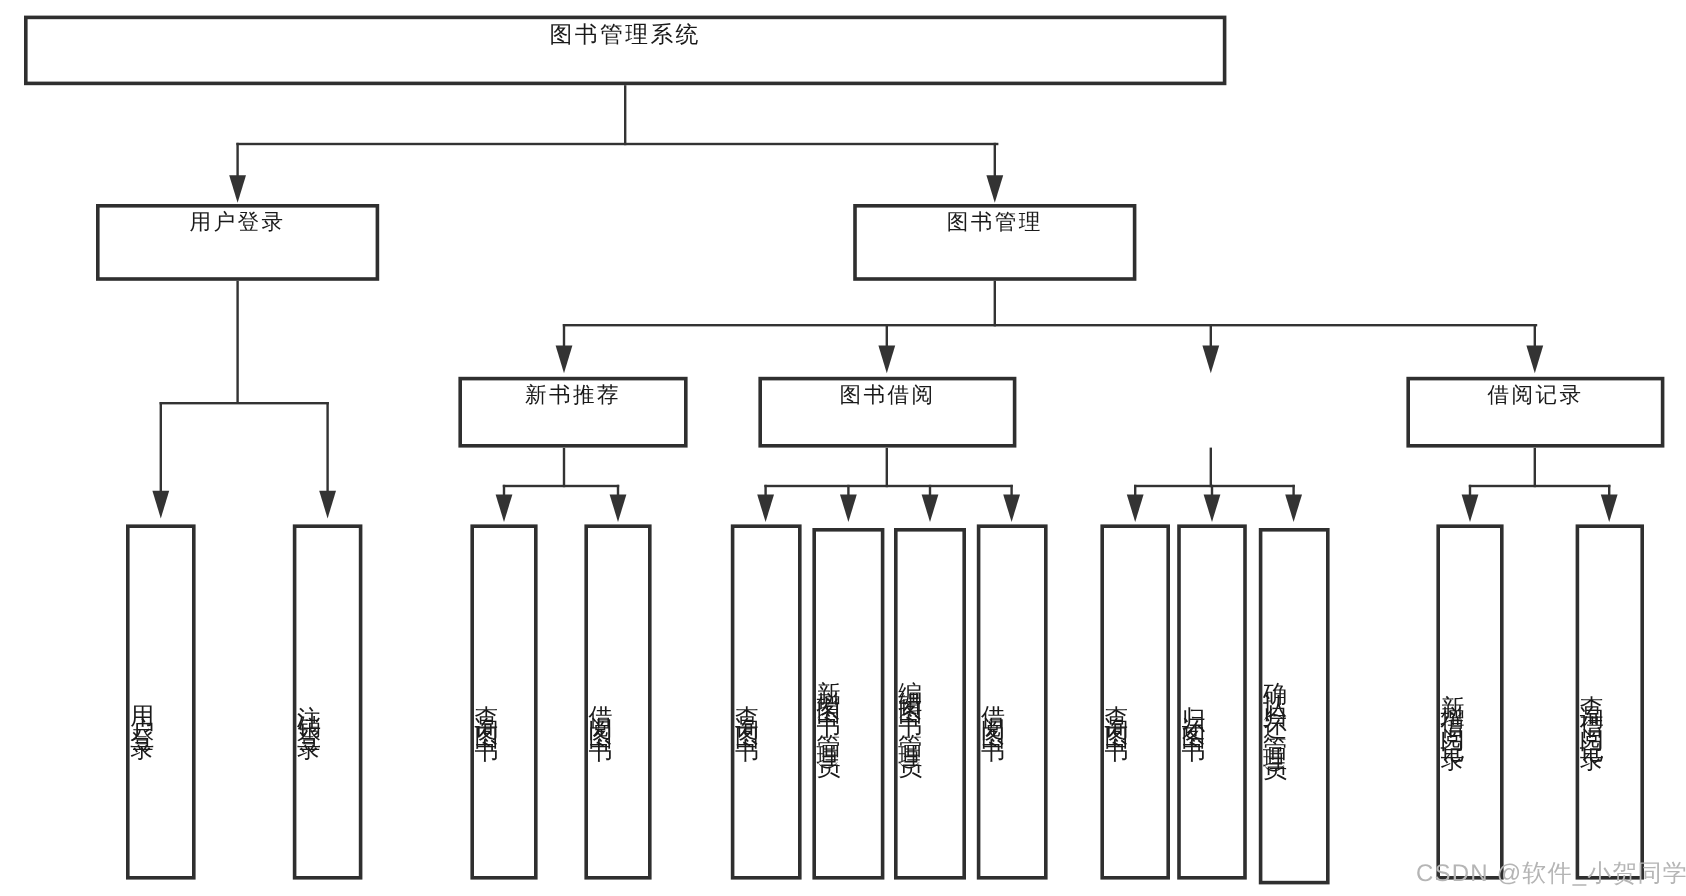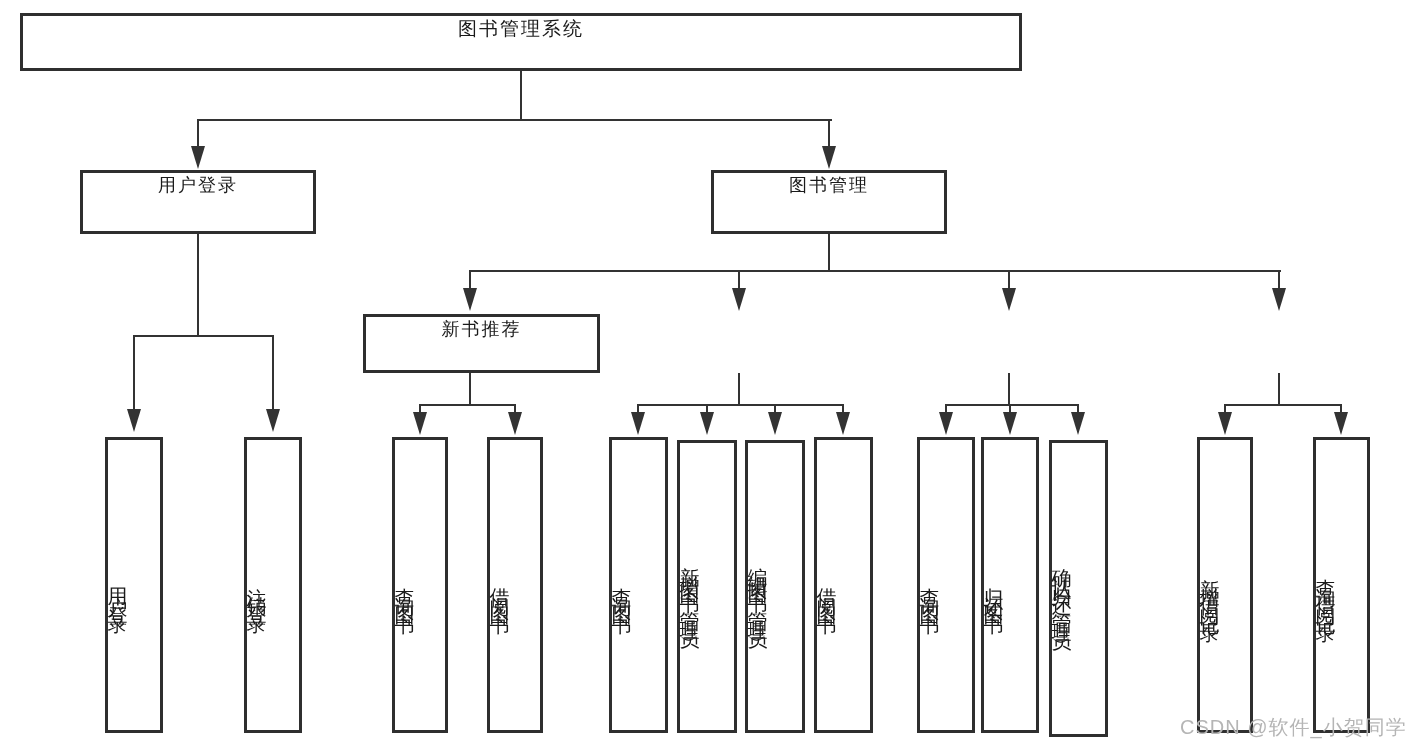--- a/index.html
+++ b/index.html
@@ -70,22 +70,28 @@
     <span>图书管理系统</span>
   </div>
 
   <div class="box" style="left:80px; top:170px; width:236px; height:64px;">
     <span>用户登录</span>
   </div>
   <div class="box" style="left:711px; top:170px; width:236px; height:64px;">
     <span>图书管理</span>
   </div>
 
-  <div class="box" style="left:363px; top:314px; width:237px; height:59px;">
+  <div class="box" style="left:382px; top:314px; width:191px; height:59px;">
     <span>新书推荐</span>
+  </div>
+  <div class="box" style="left:632px; top:314px; width:215px; height:59px;">
+    <span>图书借阅</span>
+  </div>
+  <div class="box" style="left:1172px; top:314px; width:215px; height:59px;">
+    <span>借阅记录</span>
   </div>
 
   <div class="box leaf" style="left:105px; top:437px; width:58px; height:296px;">
     <span>用户登录</span>
   </div>
   <div class="box leaf" style="left:244px; top:437px; width:58px; height:296px;">
     <span>注销登录</span>
   </div>
 
   <div class="box leaf" style="left:392px; top:437px; width:56px; height:296px;">

